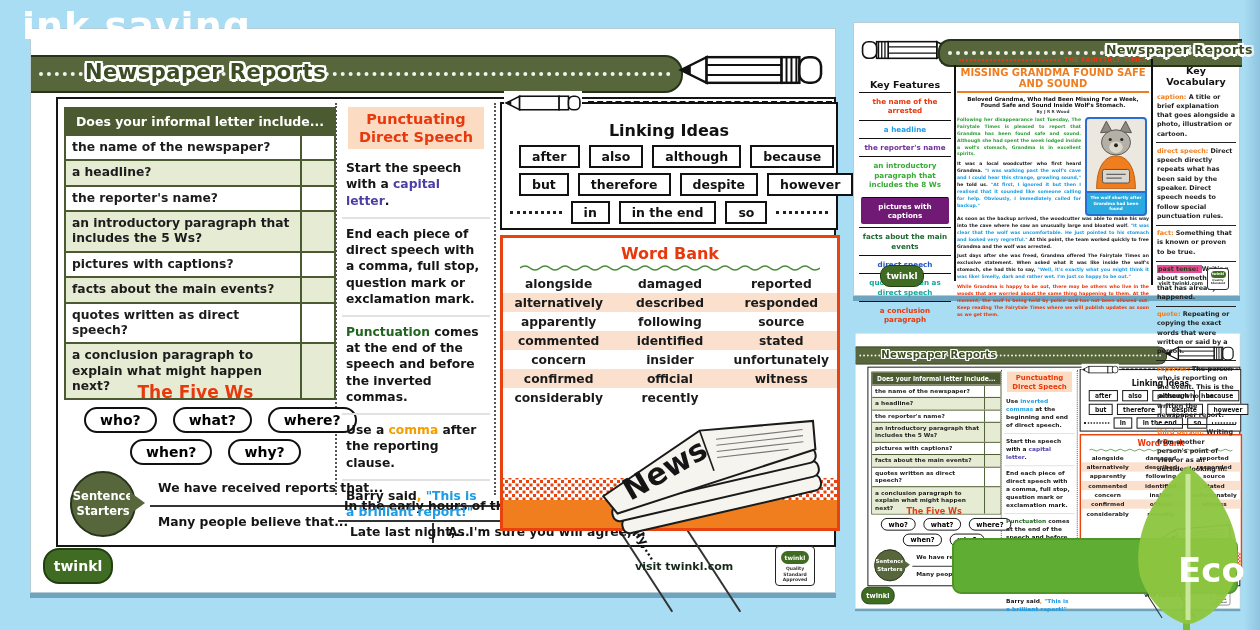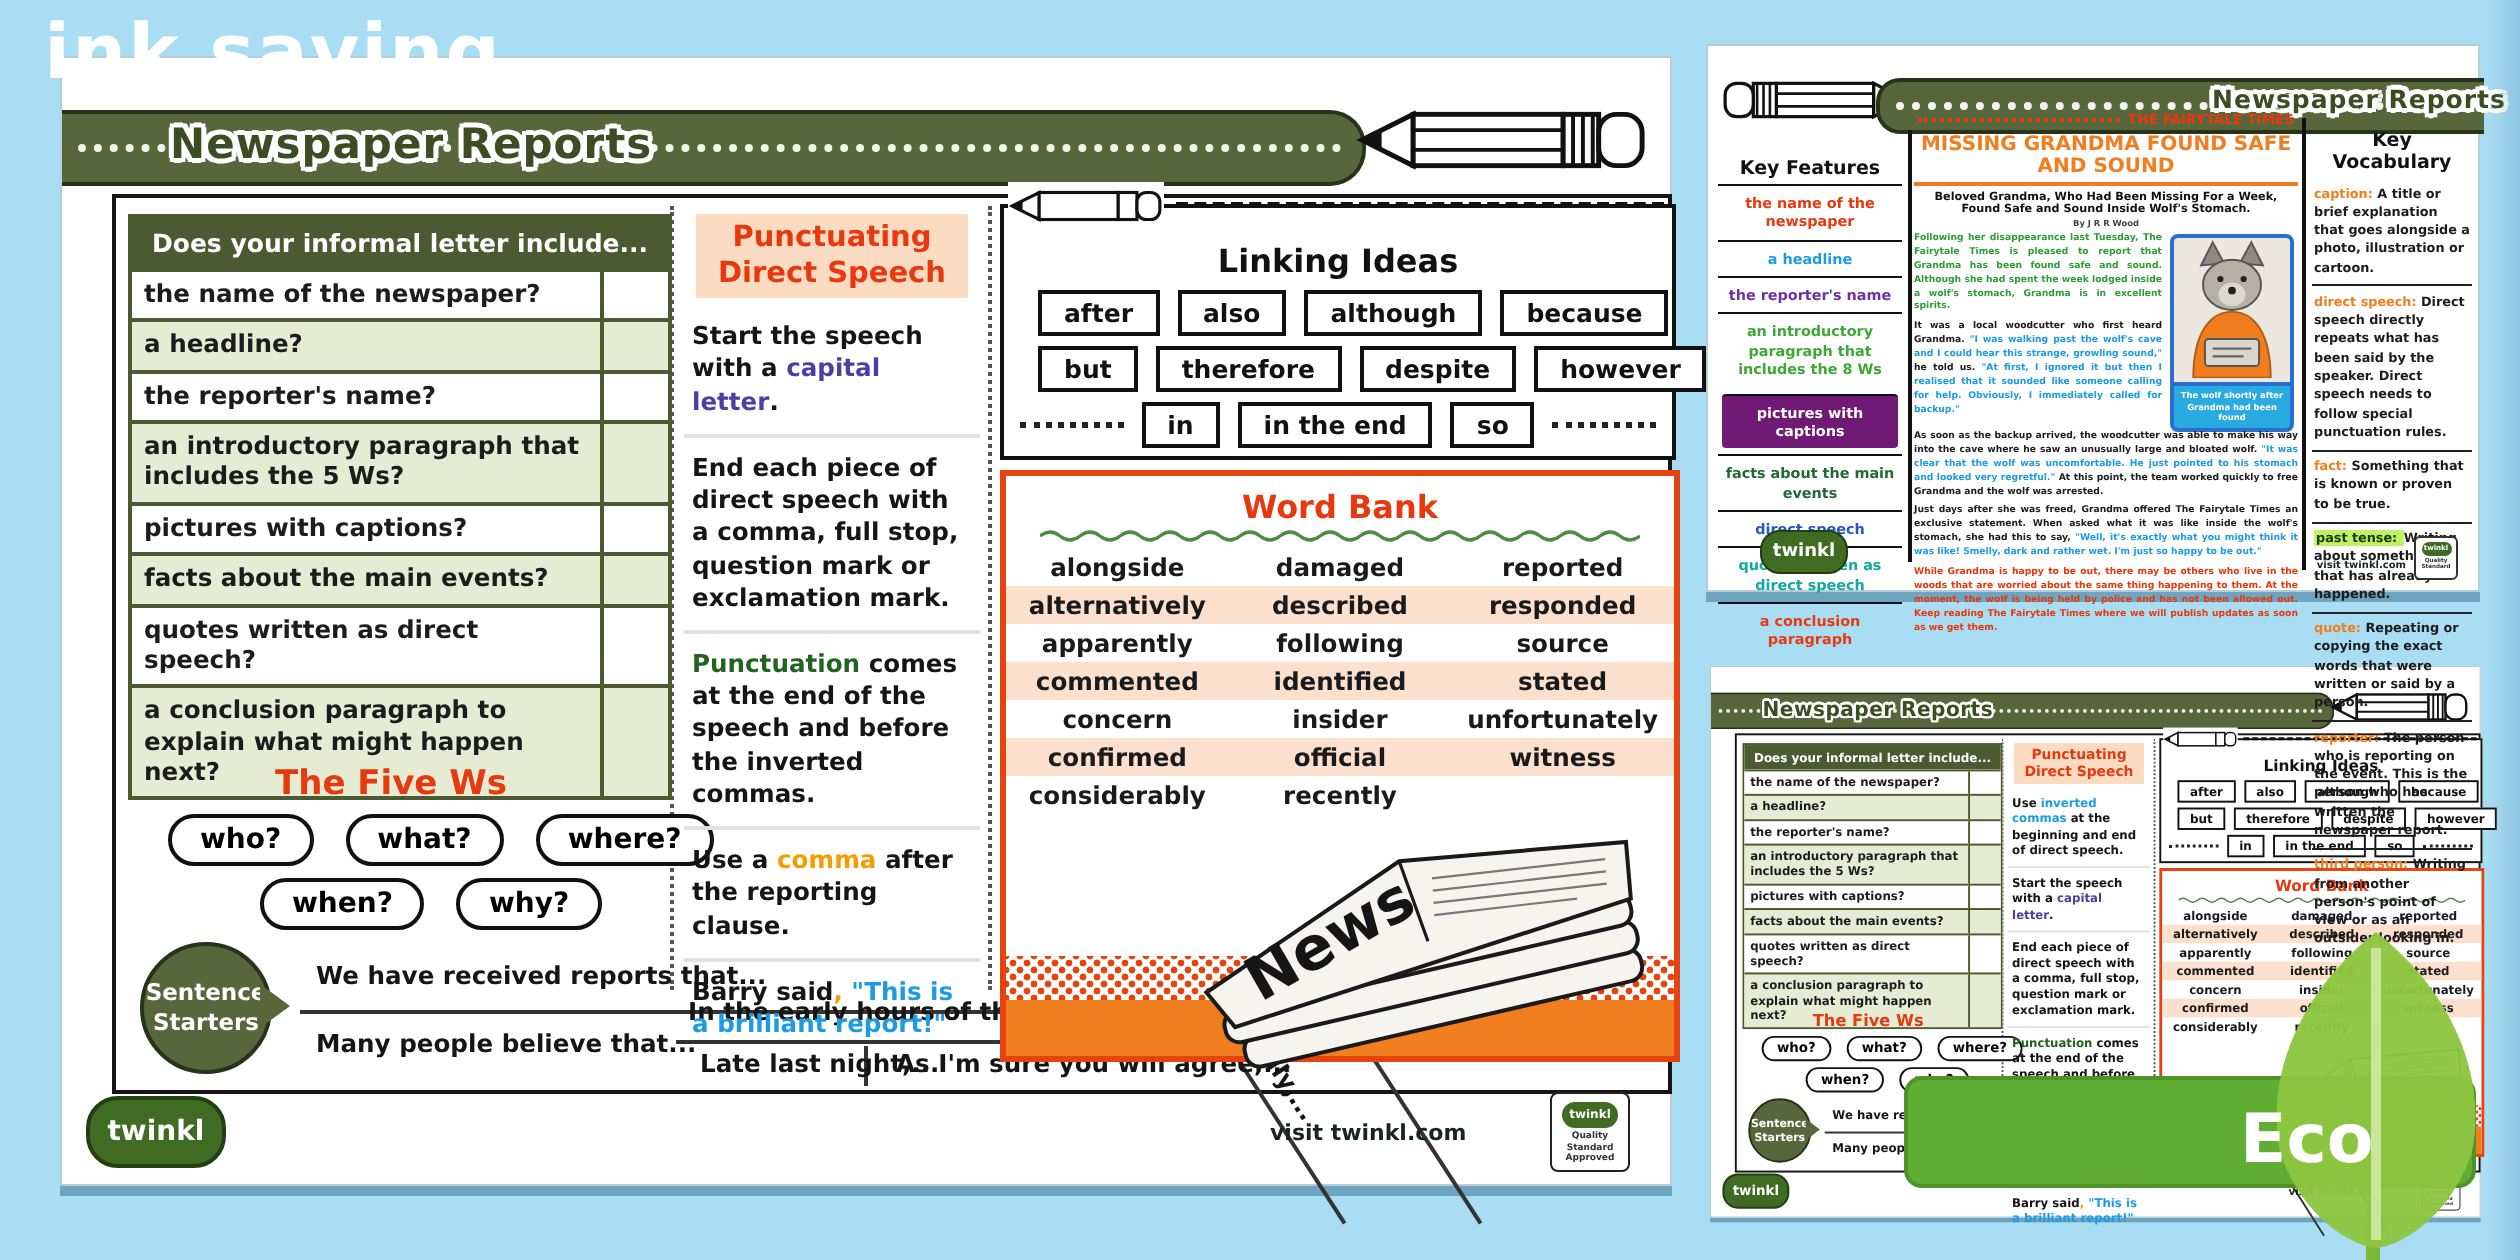--- a/index.html
+++ b/index.html
@@ -129,36 +129,36 @@
   .np-p{font-size:4.6px;line-height:1.5;margin:0 0 3px;text-align:justify;font-weight:600;}
   .p-green{color:#2e9e38;} .p-blk{color:#1d1d1d;} .p-red{color:#e8380d;}
   .wolf-box{width:62px;}
   .wolf-frame{border:2px solid #2a6fd0;border-radius:4px 4px 0 0;background:#ece8df;height:72px;position:relative;overflow:hidden;}
   .wolf-cap{background:#29abe2;color:#fff;font-size:4.2px;font-weight:700;text-align:center;line-height:1.35;padding:2px 1px;
     border:2px solid #2a6fd0;border-top:none;border-radius:0 0 4px 4px;}
   .kv-col{position:absolute;left:302px;top:28px;width:80px;}
   .kv-entry{font-size:6.4px;padding:3.5px 1px;border-bottom:1.1px solid #222;line-height:1.45;font-weight:600;color:#1c1c1c;}
   .kv-entry:last-child{border-bottom:none;}
   .kv-term{color:#f07d1e;font-weight:800;}
-  .kv-term.hl{background:#bef264;color:#203a10;padding:0 1px;}
+  .kv-term.hl{background:#ec4899;color:#203a10;padding:0 1px;}
   .feat-visit{position:absolute;right:36px;bottom:9px;font-size:5px;font-weight:700;color:#16281c;}
   .feat-badge{position:absolute;right:10px;bottom:5px;width:20px;height:20px;border:1px solid #333;border-radius:3px;background:#fff;}
   .feat-badge .qs-cloud{width:15px;height:7px;font-size:3.5px;line-height:7px;margin:2px auto 1px;border-radius:4px;}
   .feat-badge .qs-line{font-size:2.8px;}
 
   
   #mini-slot{position:absolute;left:855px;top:333px;width:806px;height:565px;
     transform:scale(0.478,0.488);transform-origin:0 0;z-index:1;}
 
   
   .eco-badge{position:absolute;left:952px;top:538px;width:286px;height:56px;background:#5fae33;
     border:2px solid #4e9429;border-radius:9px;z-index:5;box-sizing:border-box;}
   .eco-label{position:absolute;left:22px;top:4px;color:#fff;font-size:38px;font-weight:600;letter-spacing:1px;z-index:6;}
   .eco-leaf{position:absolute;left:1128px;top:464px;width:120px;height:170px;z-index:6;}
-  .eco-word{position:absolute;left:1120px;top:550px;color:#fff;font-size:34px;font-weight:800;z-index:7;}
+  .eco-word{position:absolute;left:1178px;top:550px;color:#fff;font-size:34px;font-weight:800;z-index:7;}
 </style>
 </head>
 <body>
 
 <div class="page matpage" id="main-page">
   <div class="banner">
     <div class="banner-dots"></div>
   </div>
   <div class="banner-title">Newspaper Reports</div>
   <svg class="pencil pencil-main" viewBox="0 0 150 40">
@@ -396,21 +396,21 @@
   <div class="banner">
     <div class="banner-dots"></div>
   </div>
   <div class="banner-title">Newspaper Reports</div>
   <div class="vline vl1"></div>
   <div class="vline vl2"></div>
 
   <div class="kf-col">
     <div class="col-head">Key Features</div>
     <div>
-        <div class="kf-item" style="color: rgb(232, 56, 13);">the name of the newspaper</div>
+        <div class="kf-item" style="color: rgb(232, 56, 13);">the name of the arrested</div>
         <div class="kf-item" style="color: rgb(29, 155, 227);">a headline</div>
         <div class="kf-item" style="color: rgb(112, 48, 160);">the reporter's name</div>
         <div class="kf-item" style="color: rgb(58, 170, 53);">an introductory paragraph that includes the 8 Ws</div>
         <div class="kf-item kf-box" style="color: rgb(255, 255, 255); background: #701a75;">pictures with captions</div>
         <div class="kf-item" style="color: rgb(31, 107, 51);">facts about the main events</div>
         <div class="kf-item" style="color: rgb(36, 86, 200);">direct speech</div>
         <div class="kf-item" style="color: rgb(19, 168, 158);">quotes written as direct speech</div>
         <div class="kf-item" style="color: rgb(232, 56, 13);">a conclusion paragraph</div>
       </div>
   </div>

